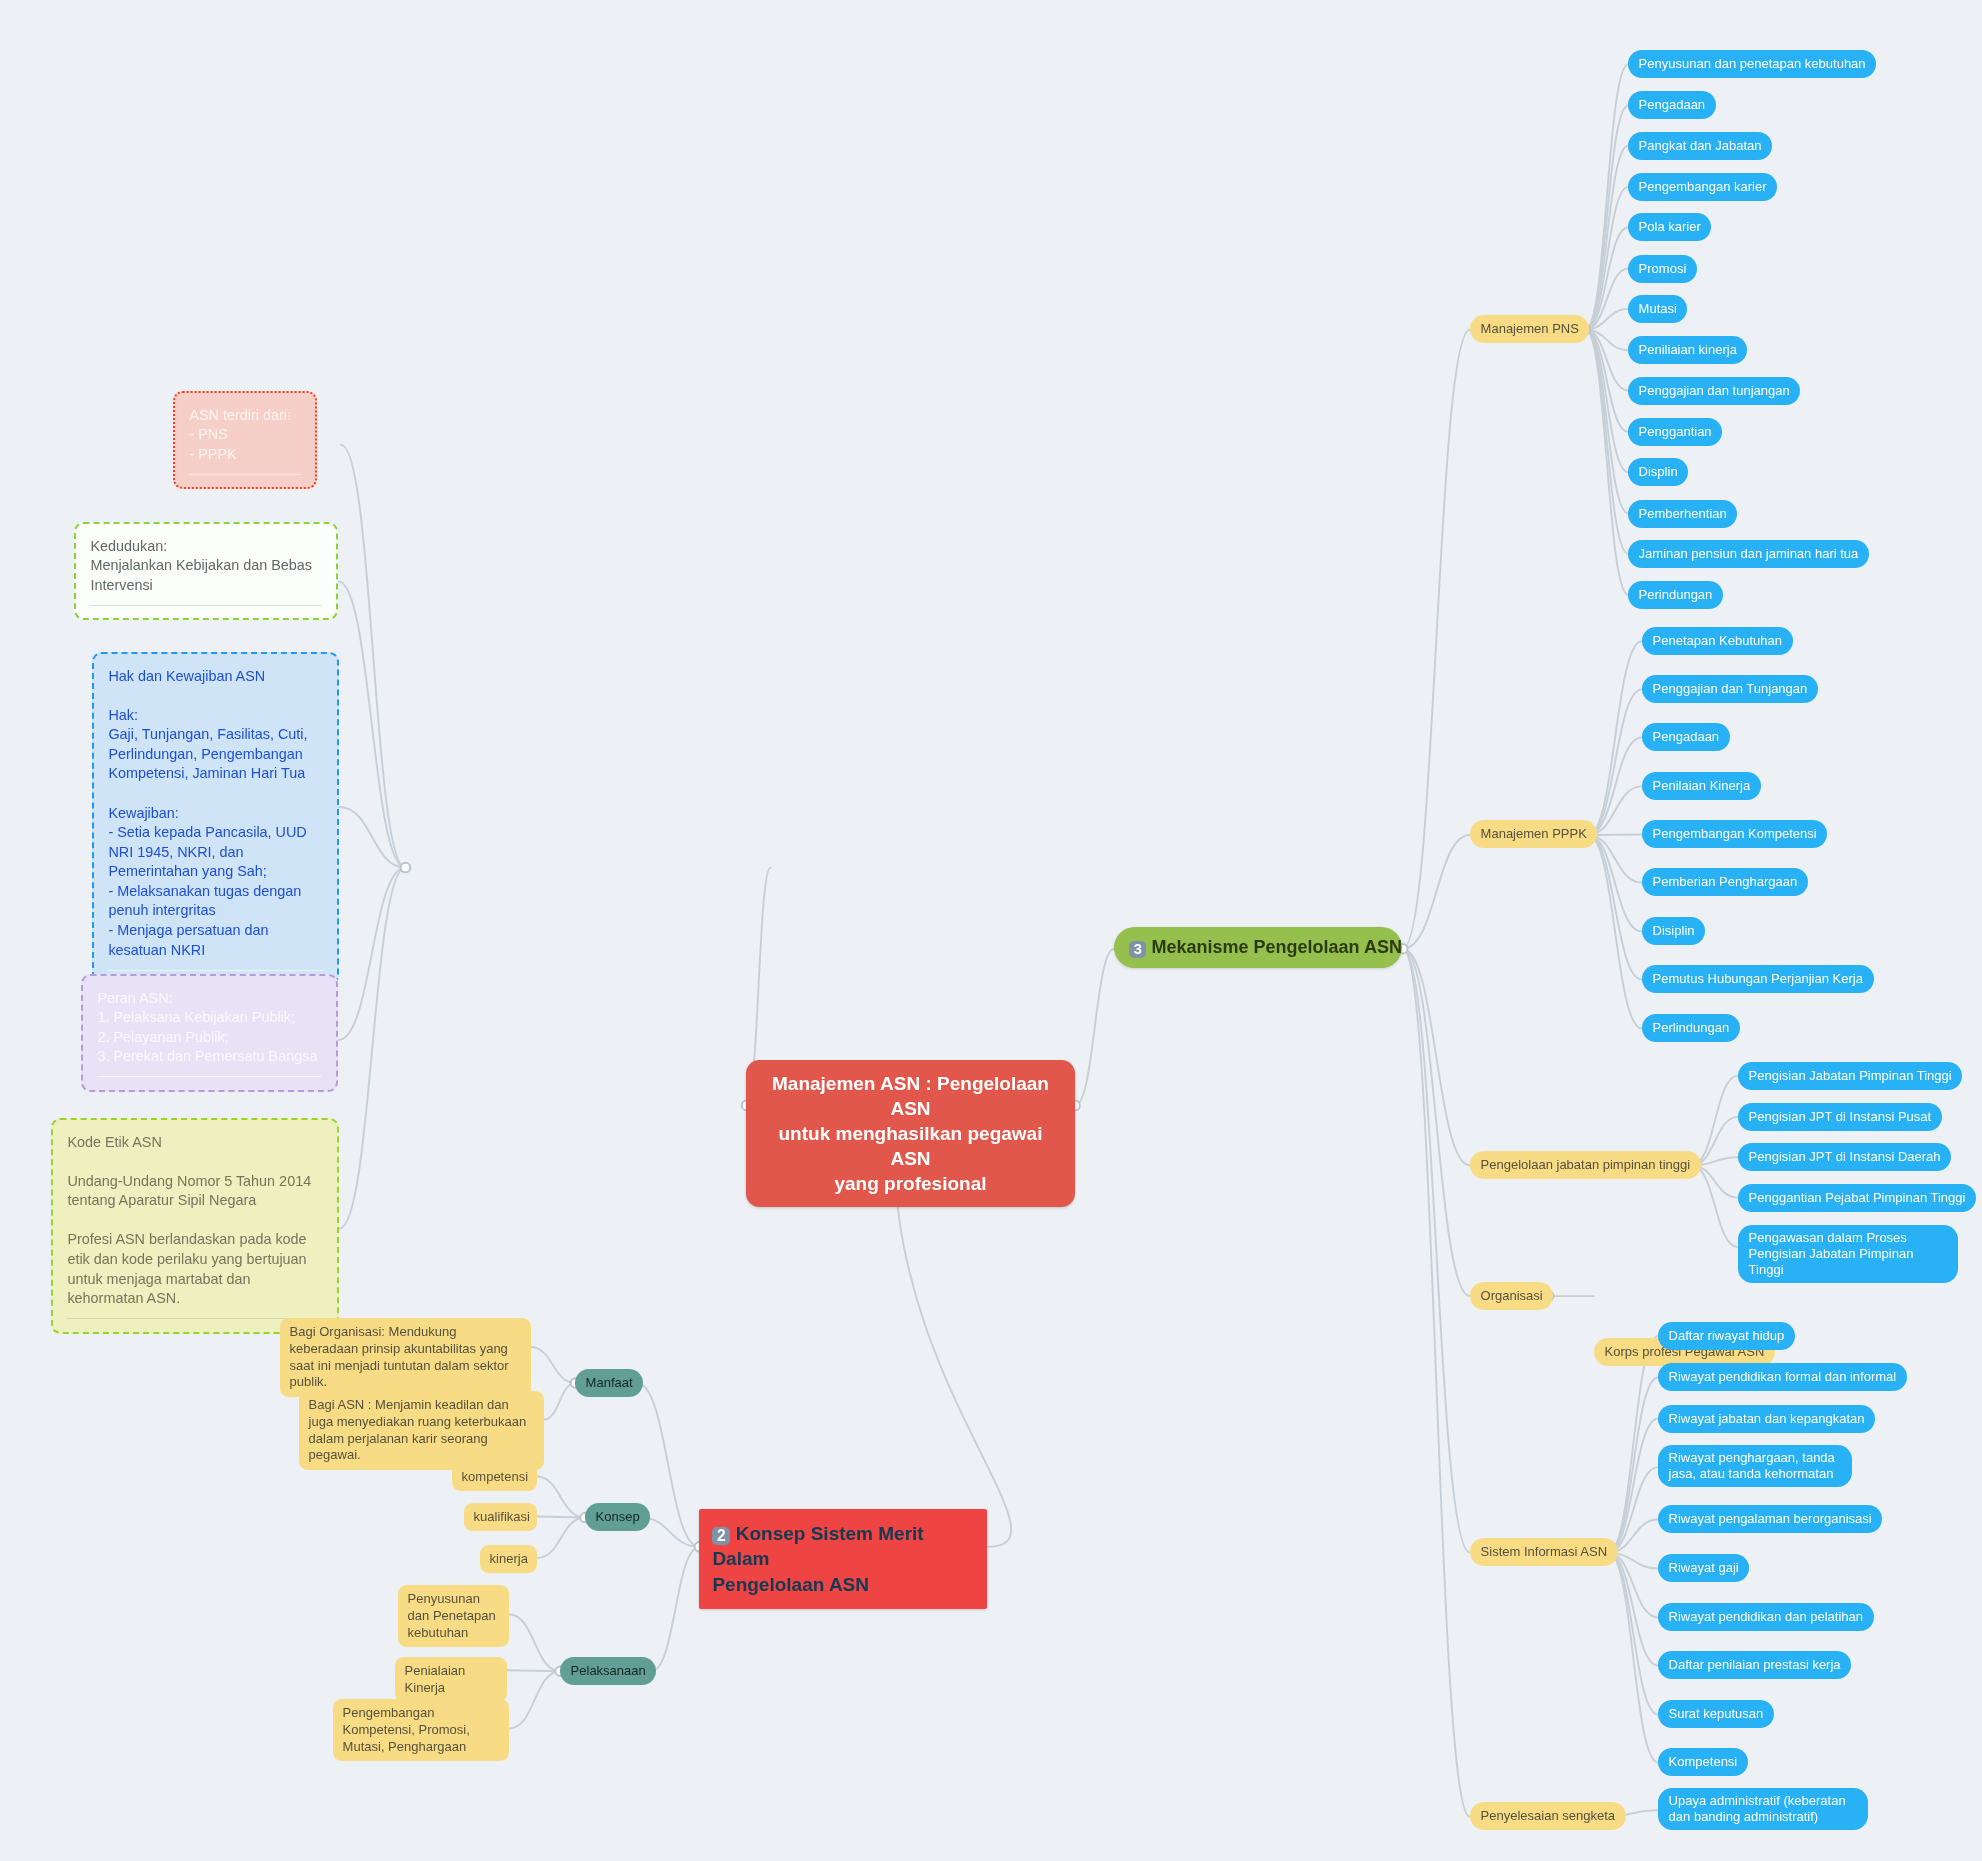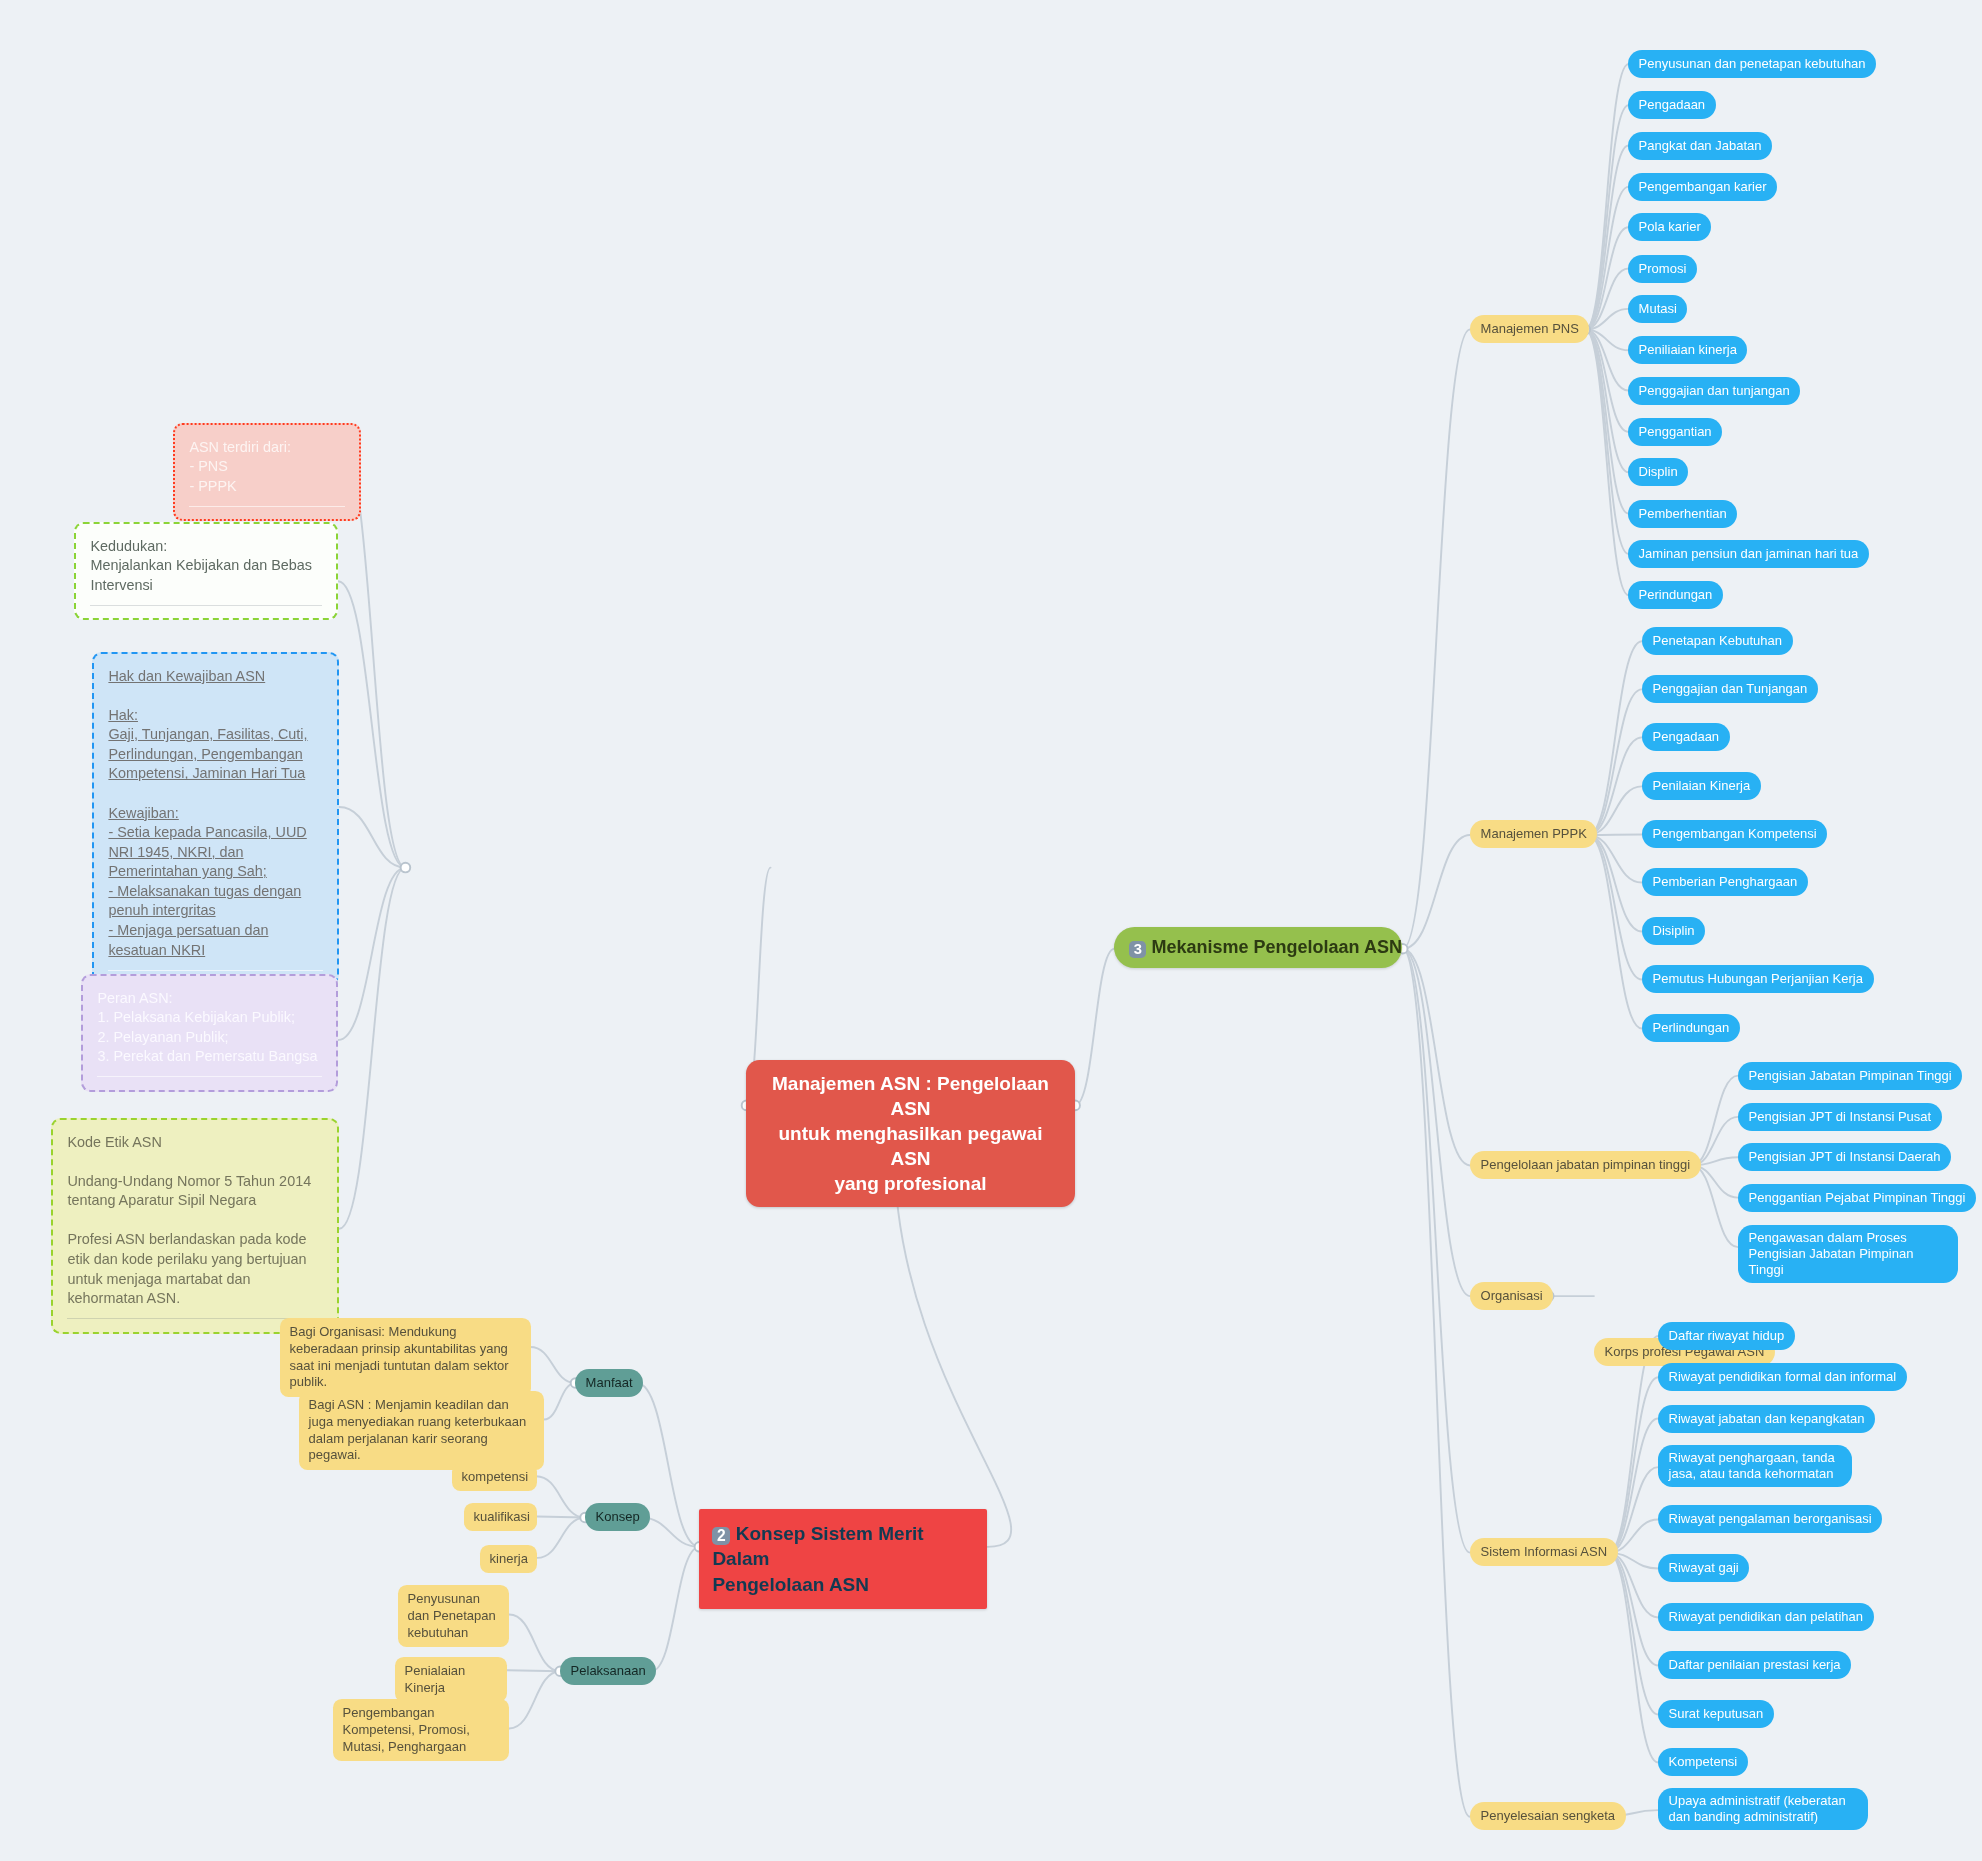--- a/index.html
+++ b/index.html
@@ -23,21 +23,21 @@
         border-radius:14.4px;padding:5.8px 10.6px;white-space:nowrap;}
   .pill-teal{background:#609e96;color:#142724;font-size:13px;line-height:1.25;
         border-radius:14.4px;padding:5.8px 10.6px;white-space:nowrap;}
   .wrap{white-space:normal !important;padding:4.8px 10.6px;}
   .note{background:#f8dc85;color:#56513c;font-size:13px;line-height:1.3;
         border-radius:8.6px;padding:5.8px 9.6px;}
   .box-red,.box-green,.box-blue,.box-purple,.box-lime{
         border-radius:9.6px;padding:12.5px 14.4px;font-size:14.4px;line-height:1.36;}
   .box-red{background:#f7cfc9;border:2.9px dotted #ff3b1f;color:#fdf4f2;}
   .box-green{background:#fcfefb;border:2.9px dashed #8bd437;color:#5e6a62;}
-  .box-blue{background:#cfe5f7;border:2.9px dashed #2196f3;color:#737373;text-decoration:underline;}
+  .box-blue{background:#cfe5f7;border:2.9px dashed #2196f3;color:#1d4ed8;}
   .box-purple{background:#e9e1f6;border:2.9px dashed #b39ddb;color:#fbf9ff;}
   .box-lime{background:#eef0c0;border:2.9px dashed #9ad32e;color:#75755c;}
   .box-red::after,.box-green::after,.box-blue::after,.box-purple::after,.box-lime::after{
         content:"";display:block;margin-top:9.6px;border-top:1.9px solid rgba(100,110,120,.22);}
   .box-red::after,.box-blue::after,.box-purple::after{border-top-color:rgba(255,255,255,.6);}
   .badge{display:inline-block;background:#7f92a6;color:#fff;border-radius:4.8px;
         width:1.15em;height:1.15em;line-height:1.18em;text-align:center;font-size:.82em;
         font-weight:bold;margin-right:.35em;vertical-align:-0.08em;}
 </style>
 </head>
@@ -125,21 +125,21 @@
       <circle cx="1612" cy="1349" r="5" class="dot"></circle>
       <circle cx="1674" cy="1616" r="5" class="dot"></circle>
       <circle cx="1671" cy="1891" r="5" class="dot"></circle>
     </svg>
     <div class="node root" style="left: 746px; top: 1060px; width: 329px;"><span>Manajemen ASN : Pengelolaan ASN
 untuk menghasilkan pegawai ASN
 yang profesional</span></div>
     <div class="node branch-blue" style="left: 699px; top: 1509px; width: 288px;"><span class="badge">2</span><span>Konsep Sistem Merit Dalam
 Pengelolaan ASN</span></div>
     <div class="node branch-green" style="left: 1114px; top: 927px; width: 288px;"><span class="badge">3</span><span>Mekanisme Pengelolaan ASN</span></div>
-    <div class="node box-red" style="left: 173px; top: 391px; width: 188px; margin-top: 32px;"><span>ASN terdiri dari:
+    <div class="node box-red" style="left: 173px; top: 391px; width: 144px;"><span>ASN terdiri dari:
 - PNS
 - PPPK</span></div>
     <div class="node box-green" style="left: 74px; top: 522px; width: 264px;"><span>Kedudukan:
 Menjalankan Kebijakan dan Bebas Intervensi</span></div>
     <div class="node box-blue" style="left: 92px; top: 652px; width: 247px;"><span>Hak dan Kewajiban ASN
 
 Hak:
 Gaji, Tunjangan, Fasilitas, Cuti, Perlindungan, Pengembangan Kompetensi, Jaminan Hari Tua
 
 Kewajiban:

